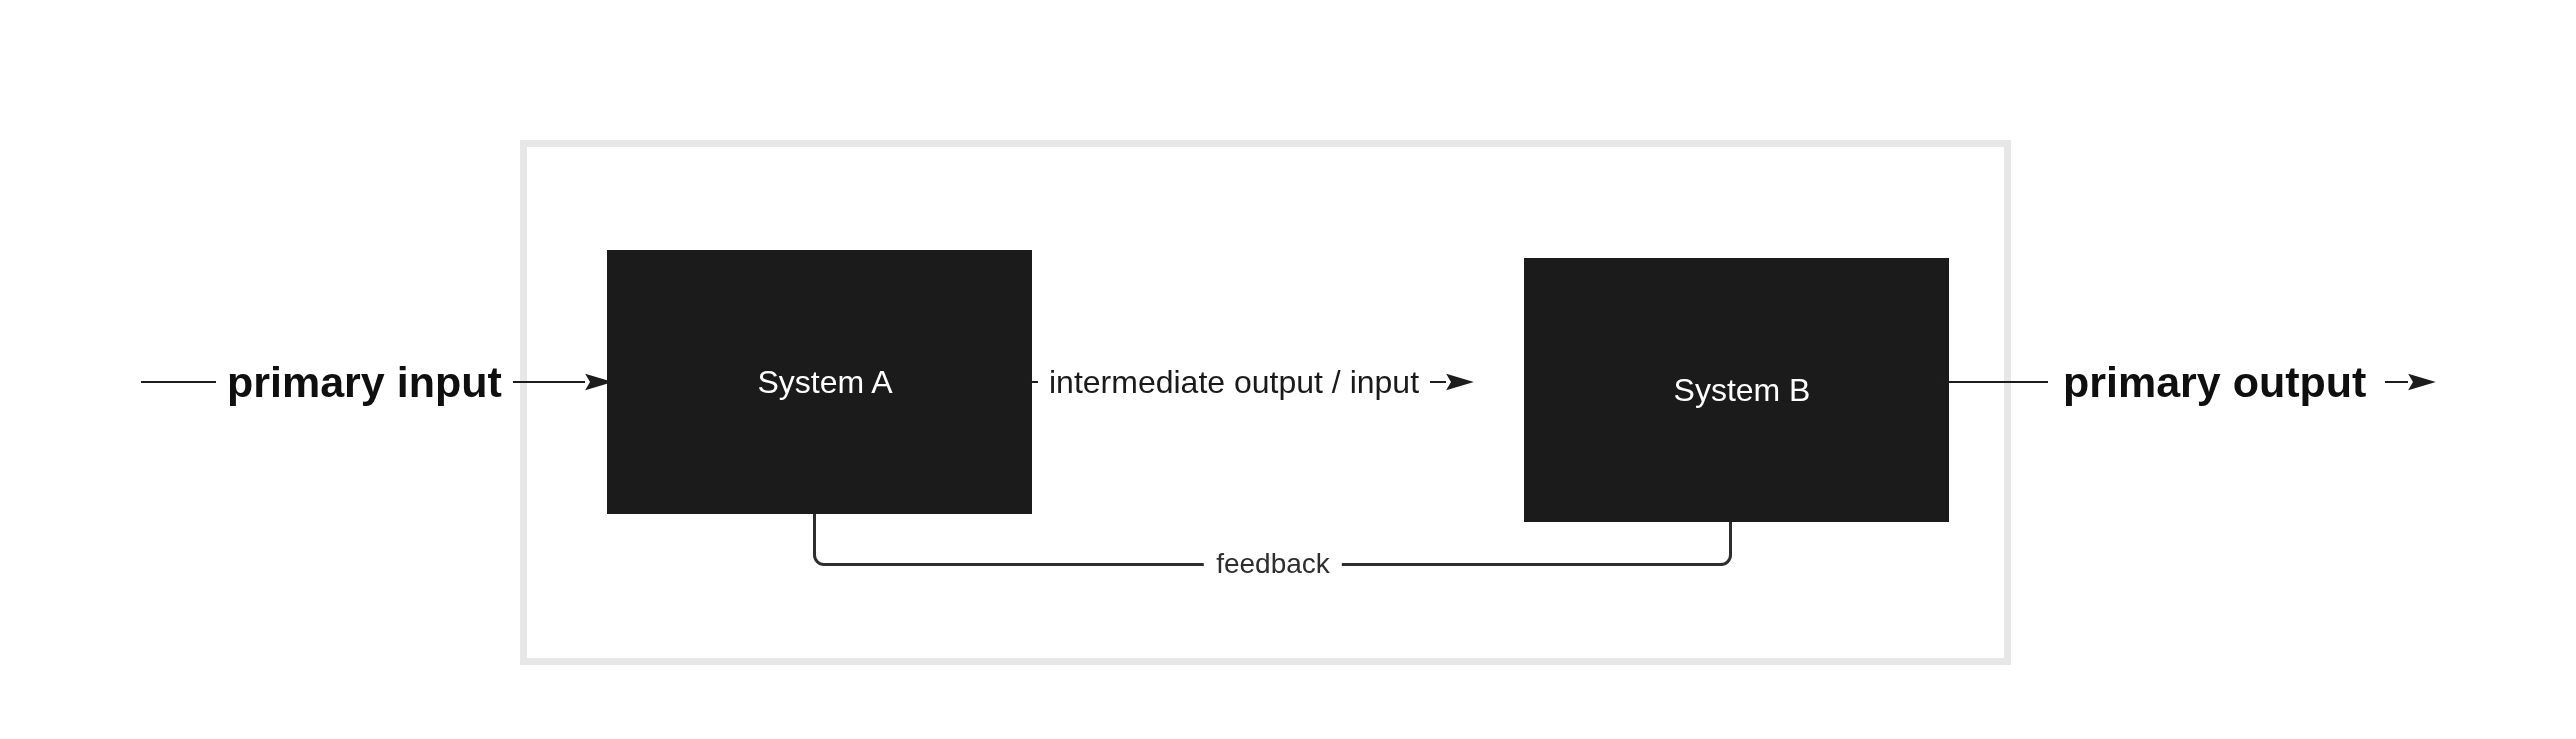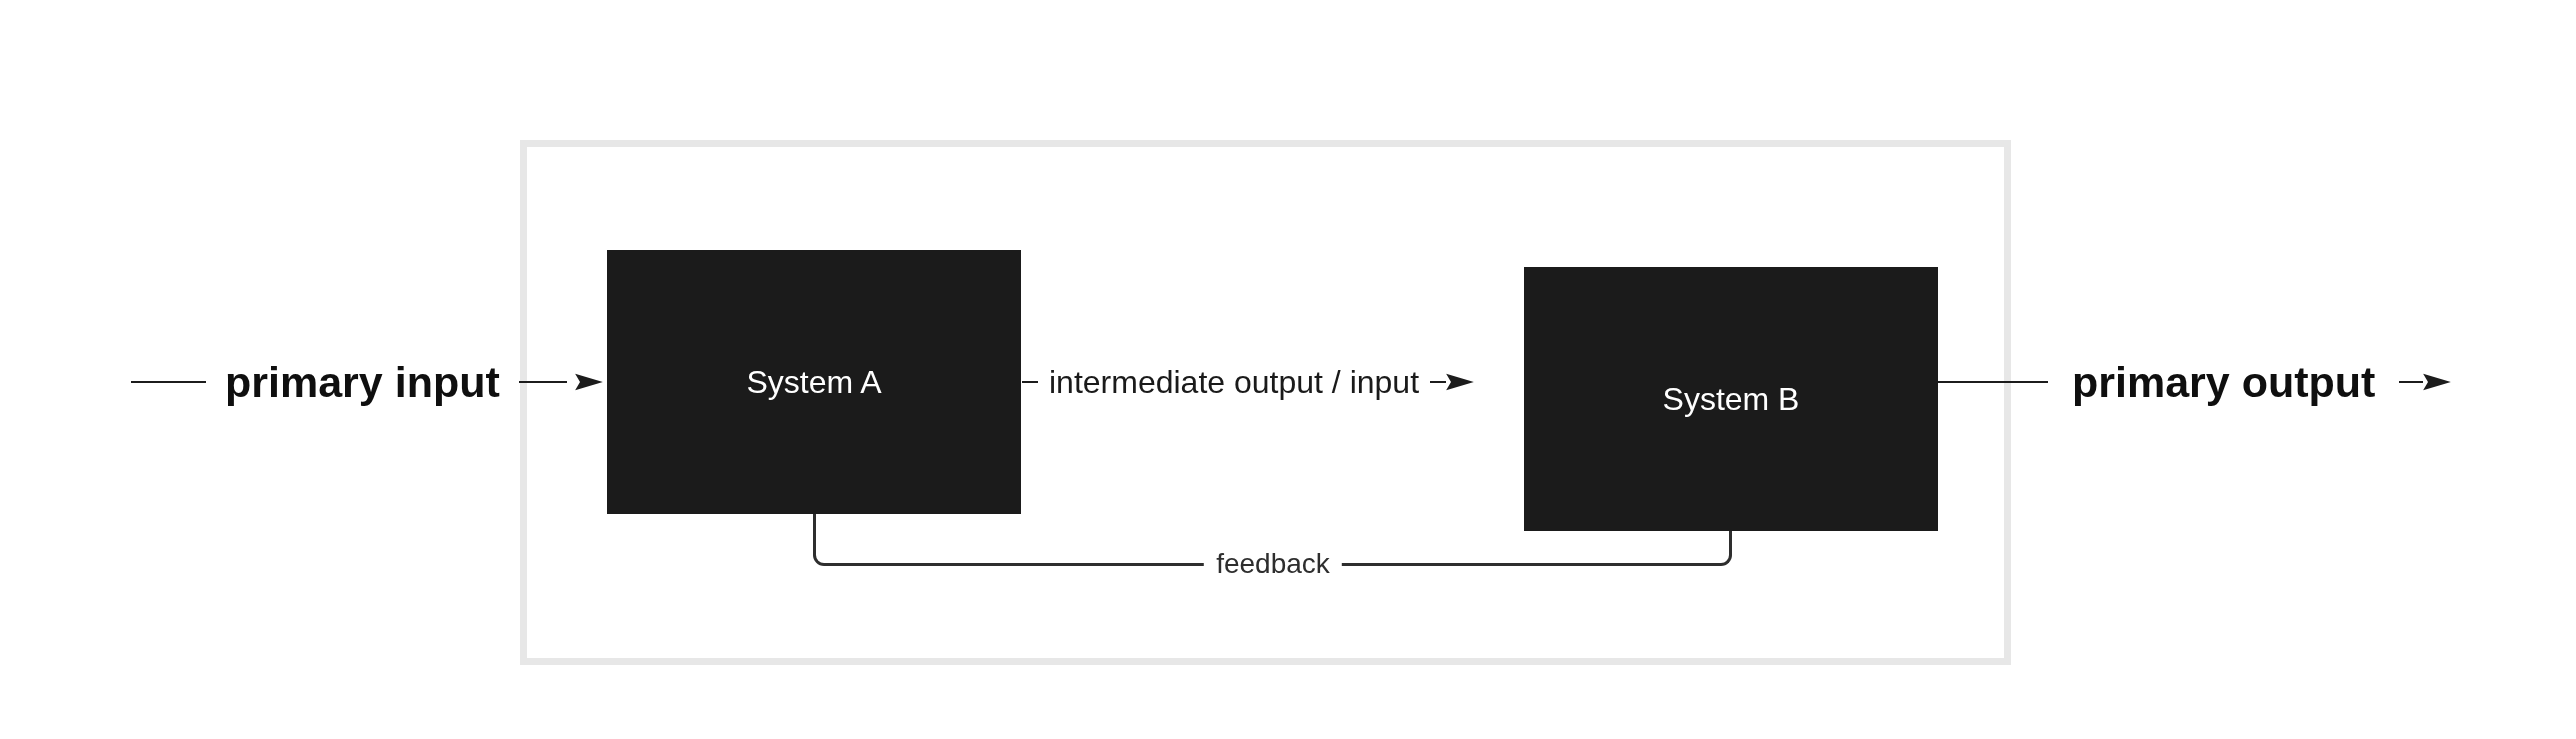--- a/index.html
+++ b/index.html
@@ -33,34 +33,35 @@
     position: absolute;
     width: 414px;
     height: 264px;
     background: var(--node-fill, #1b1b1b);
     color: var(--node-text, #ffffff);
     display: flex;
     align-items: center;
     justify-content: center;
     font-size: 32px;
     z-index: 2;
+    padding-left: 11px;
   }
   .node.system-a { left: 607px;  top: 250px; }
-  .node.system-b { left: 1524px; top: 267px; }
+  .node.system-b { left: 1524px; top: 258px; }
 
   
   .conn-row {
     position: absolute;
     top: 351px;          
     height: 62px;
     display: flex;
     align-items: center;
     z-index: 3;
   }
-  .row-input  { left: 131px;  width: 472px; gap: 8px; }
+  .row-input  { left: 141px;  width: 472px; }
   .row-mid    { left: 1022px; width: 452px; }
   .row-output { left: 1938px; width: 498px; }
 
   .hline {
     height: 2.8px;
     background: var(--line-color, #1c1c1c);
     flex: 0 0 auto;
   }
   .hline.grow { flex: 1 1 auto; }
   .spacer { flex: 1 1 auto; }
@@ -70,21 +71,21 @@
     white-space: nowrap;
     color: var(--edge-text, #1a1a1a);
     font-size: 32px;
     margin: 0 11px;
   }
   .edge-label.strong {
     font-weight: bold;
     font-size: 43px;
     color: var(--strong-text, #0f0f0f);
   }
-  .row-output .edge-label.strong { margin: 0 24px; }
+  .row-output .edge-label.strong { margin: 0 15px; }
 
   .arrowhead {
     flex: 0 0 auto;
     display: block;
   }
 
   
   .feedback-loop {
     position: absolute;
     left: 813px;

